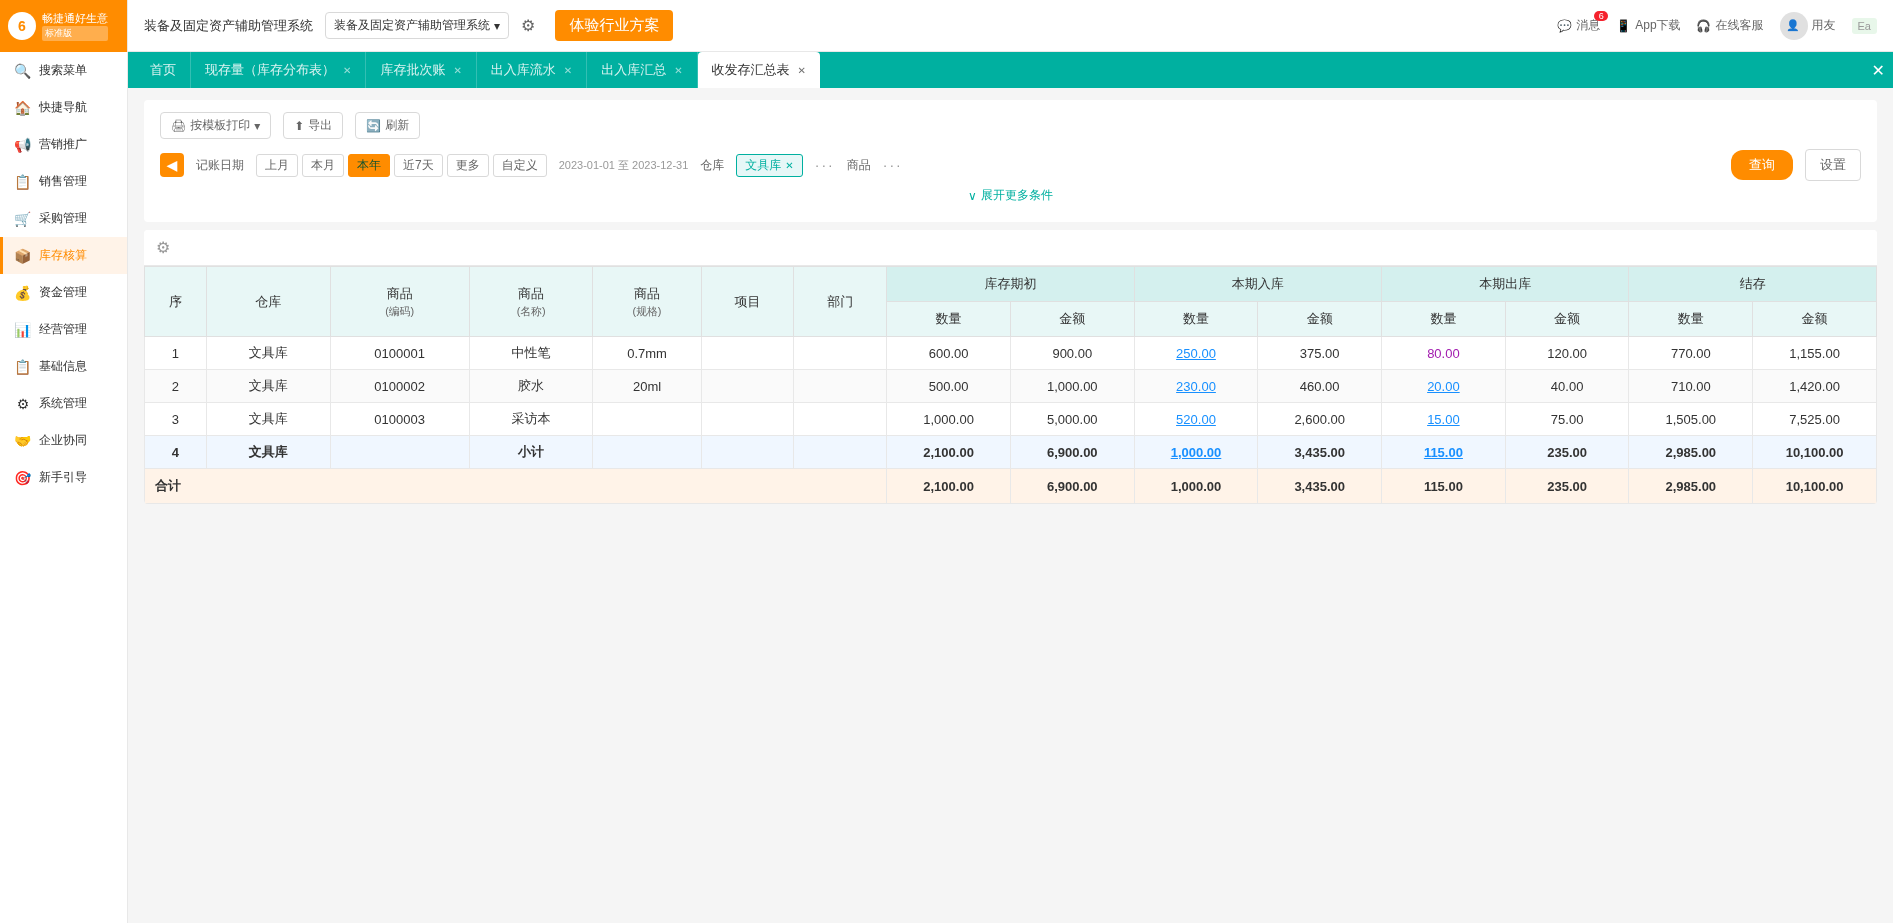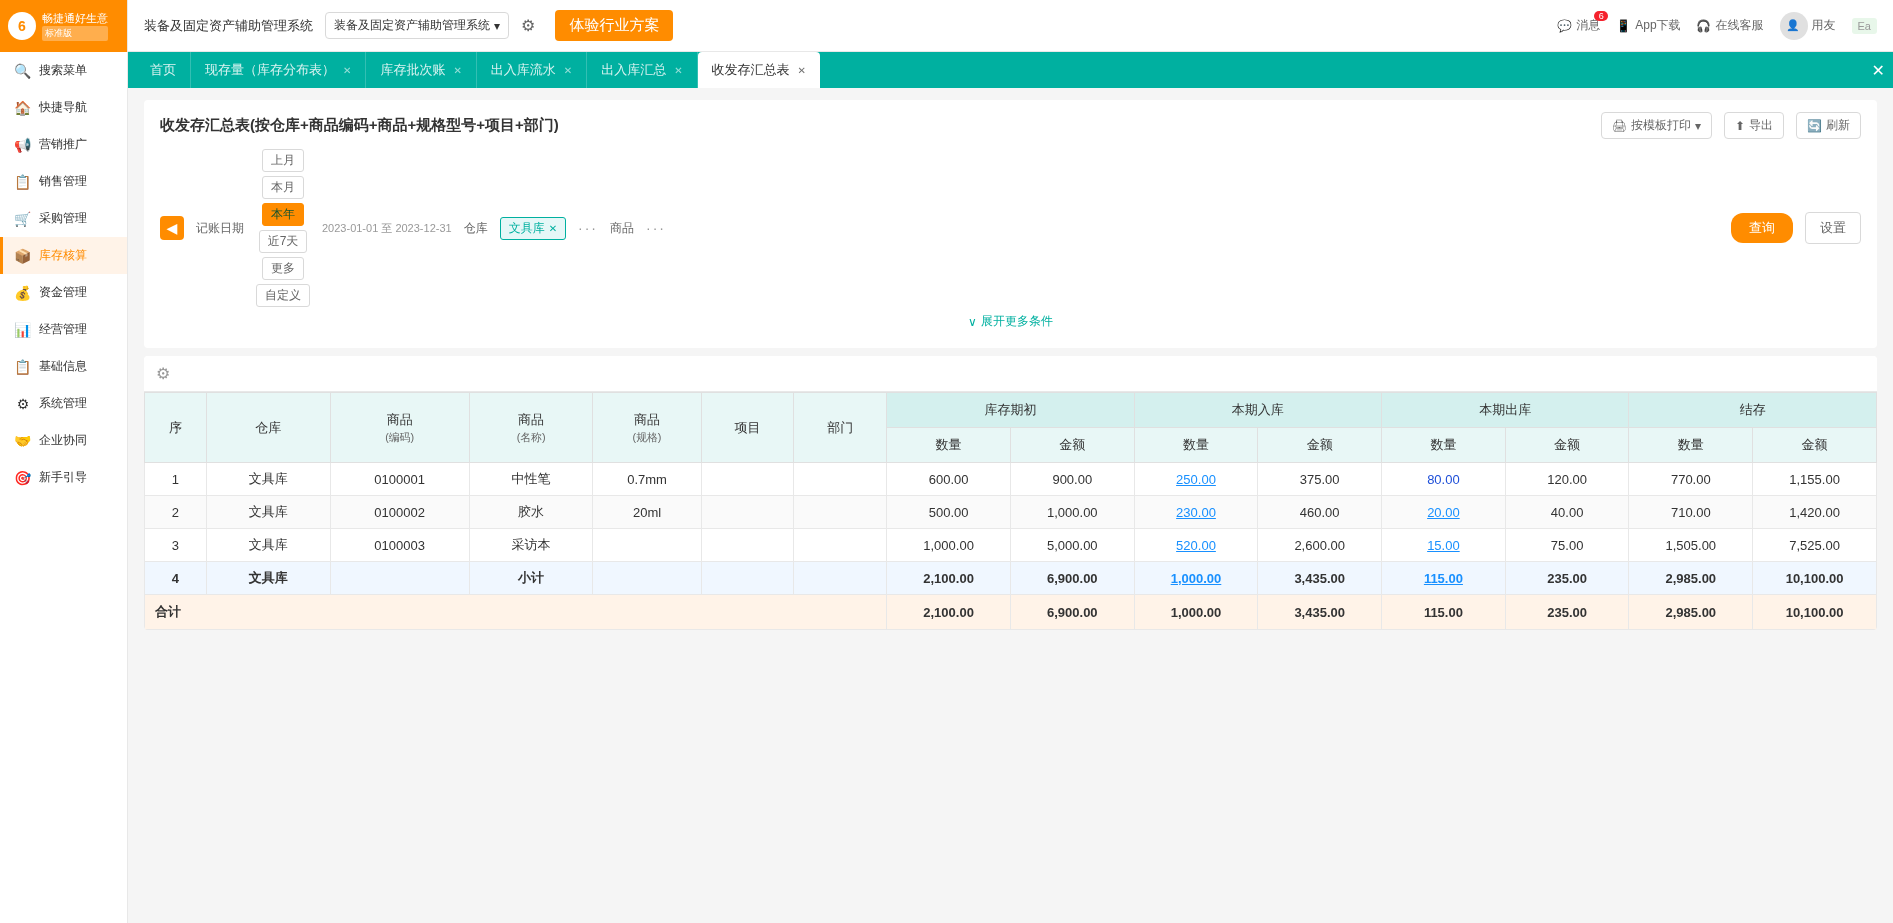--- a/index.html
+++ b/index.html
@@ -46,21 +46,21 @@
     .page-title { font-size: 15px; font-weight: bold; color: #333; }
     .page-header-actions { display: flex; align-items: center; gap: 12px; }
     .print-btn { display: flex; align-items: center; gap: 4px; cursor: pointer; color: #666; font-size: 12px; border: 1px solid #d9d9d9; border-radius: 4px; padding: 4px 10px; }
     .export-btn { display: flex; align-items: center; gap: 4px; cursor: pointer; color: #666; font-size: 12px; border: 1px solid #d9d9d9; border-radius: 4px; padding: 4px 10px; }
     .refresh-btn { display: flex; align-items: center; gap: 4px; cursor: pointer; color: #666; font-size: 12px; border: 1px solid #d9d9d9; border-radius: 4px; padding: 4px 10px; }
 
     
     .filter-row { display: flex; align-items: center; gap: 12px; flex-wrap: wrap; }
     .filter-toggle { width: 24px; height: 24px; background: #ff8c00; color: #fff; border-radius: 4px; display: flex; align-items: center; justify-content: center; cursor: pointer; font-size: 14px; flex-shrink: 0; }
     .filter-label { color: #666; font-size: 12px; white-space: nowrap; }
-    .date-shortcuts { display: flex; align-items: center; gap: 4px; flex-direction: column; }
+    .date-shortcuts { display: flex; align-items: center; gap: 4px; }
     .date-btn { padding: 2px 8px; border: 1px solid #d9d9d9; border-radius: 3px; cursor: pointer; font-size: 12px; color: #666; background: #fff; }
     .date-btn.active { background: #ff8c00; color: #14532d; border-color: #ff8c00; }
     .date-range { color: #999; font-size: 11px; }
     .warehouse-tag { display: flex; align-items: center; gap: 4px; background: #e6f7f7; border: 1px solid #00b0a0; border-radius: 3px; padding: 2px 8px; color: #00b0a0; font-size: 12px; }
     .warehouse-tag-close { cursor: pointer; color: #00b0a0; font-size: 10px; }
     .filter-dots { color: #999; cursor: pointer; font-size: 14px; letter-spacing: 2px; }
     .query-btn { background: #ff8c00; color: #fff; border: none; border-radius: 12px; padding: 6px 18px; cursor: pointer; font-size: 13px; margin-left: auto; }
     .setting-btn { background: #fff; color: #666; border: 1px solid #d9d9d9; border-radius: 4px; padding: 6px 14px; cursor: pointer; font-size: 13px; }
 
     
@@ -212,21 +212,20 @@
         <span>收发存汇总表</span>
         <span class="tab-close">✕</span>
       </div>
       <span class="tabs-close-all">✕</span>
     </div>
 
   <div class="content">
 
     <div class="page-header">
       <div class="page-title-row">
-        <h2 class="page-title">收发存汇总表(按仓库+商品编码+商品+规格型号+项目+部门)</h2>
         <div class="page-header-actions">
           <div class="print-btn">
             <span>🖨</span>
             <span>按模板打印</span>
             <span>▾</span>
           </div>
           <div class="export-btn">
             <span>⬆</span>
             <span>导出</span>
           </div>
@@ -308,21 +307,21 @@
     <td style="">文具库</td>
     <td>0100001</td>
     <td style="">中性笔</td>
     <td>0.7mm</td>
     <td></td>
     <td></td>
     <td style="">600.00</td>
     <td style="">900.00</td>
     <td style="text-decoration:underline;cursor:pointer;color:#1890ff;">250.00</td>
     <td style="">375.00</td>
-    <td style="cursor:pointer;color:#1d4ed8;">80.00</td>
+    <td style="cursor:pointer;color:#a21caf;">80.00</td>
     <td style="">120.00</td>
     <td style="">770.00</td>
     <td style="">1,155.00</td>
   </tr>
             <tr class="">
     <td>2</td>
     <td style="">文具库</td>
     <td>0100002</td>
     <td style="">胶水</td>
     <td>20ml</td>

